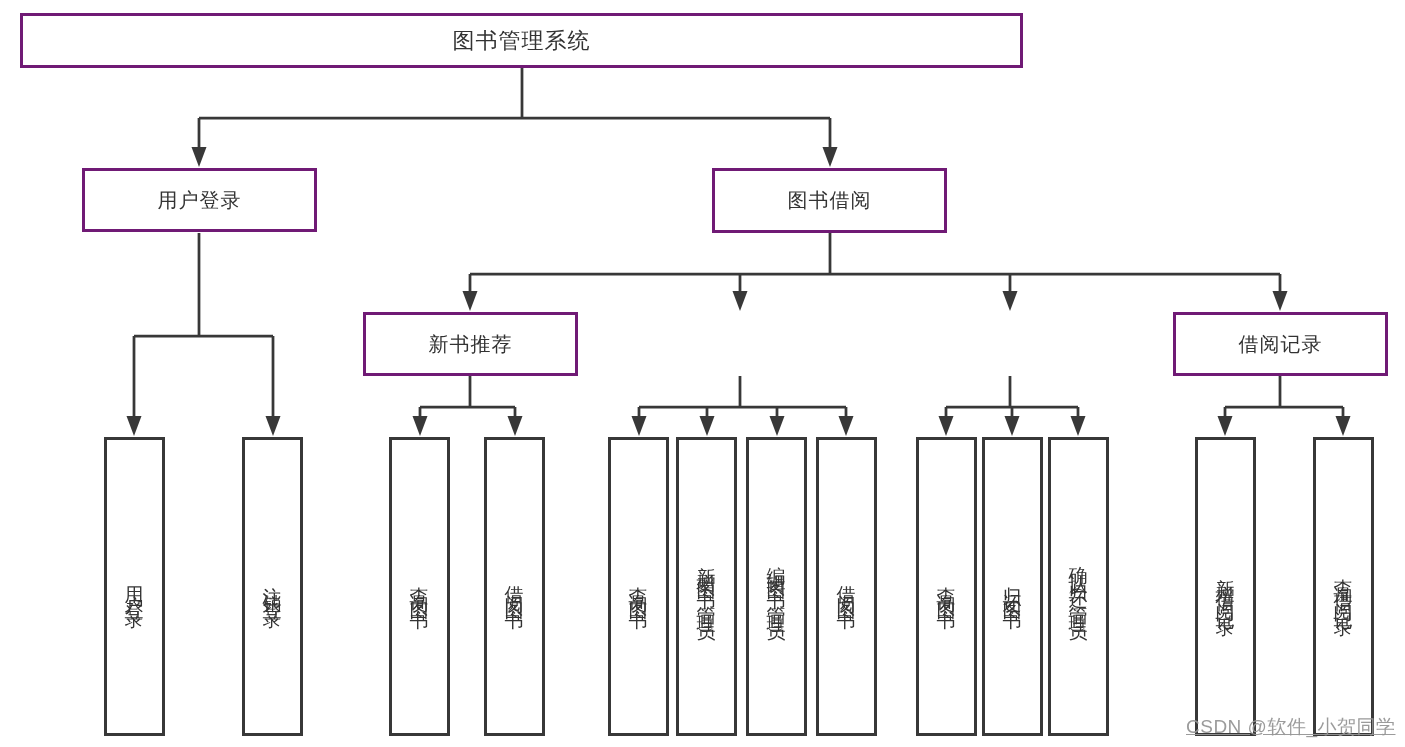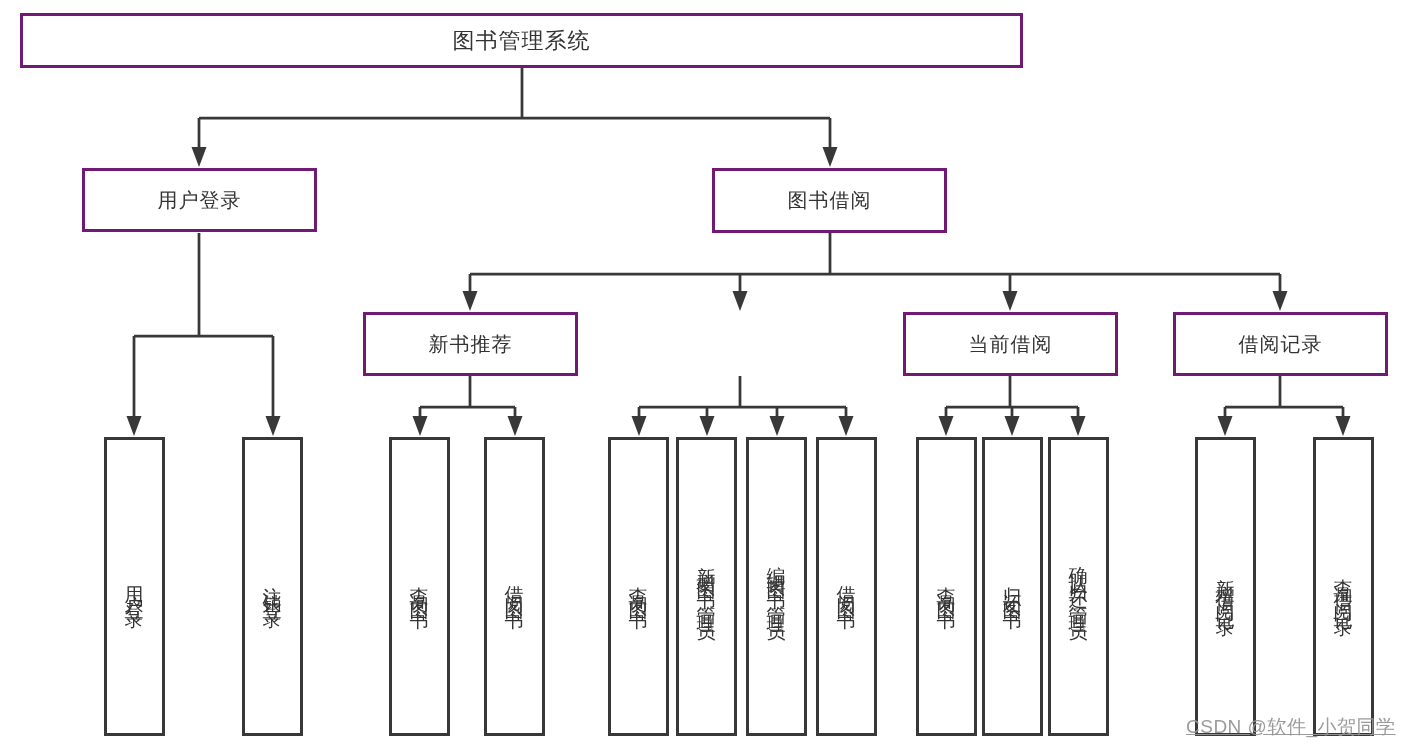--- a/index.html
+++ b/index.html
@@ -105,21 +105,20 @@
       <path d="M1335.5 416 h15 L1343 436 Z"></path>
     </g>
   </svg>
 
   <div class="hnode root" style="left:20px; top:13px; width:1003px; height:55px;">图书管理系统</div>
 
   <div class="hnode" style="left:82px; top:168px; width:235px; height:64px;">用户登录</div>
   <div class="hnode" style="left:712px; top:168px; width:235px; height:65px;">图书借阅</div>
 
   <div class="hnode" style="left:363px; top:312px; width:215px; height:64px;">新书推荐</div>
-  <div class="hnode" style="left:903px; top:312px; width:215px; height:64px;">当前借阅</div>
   <div class="hnode" style="left:1173px; top:312px; width:215px; height:64px;">借阅记录</div>
 
   <div class="vnode" style="left:104px; top:437px; width:61px; height:299px;">用户登录</div>
   <div class="vnode" style="left:242px; top:437px; width:61px; height:299px;">注销登录</div>
 
   <div class="vnode" style="left:389px; top:437px; width:61px; height:299px;">查询图书</div>
   <div class="vnode" style="left:484px; top:437px; width:61px; height:299px;">借阅图书</div>
 
   <div class="vnode" style="left:608px; top:437px; width:61px; height:299px;">查询图书</div>
   <div class="vnode" style="left:676px; top:437px; width:61px; height:299px;">新增图书（管理员）</div>

